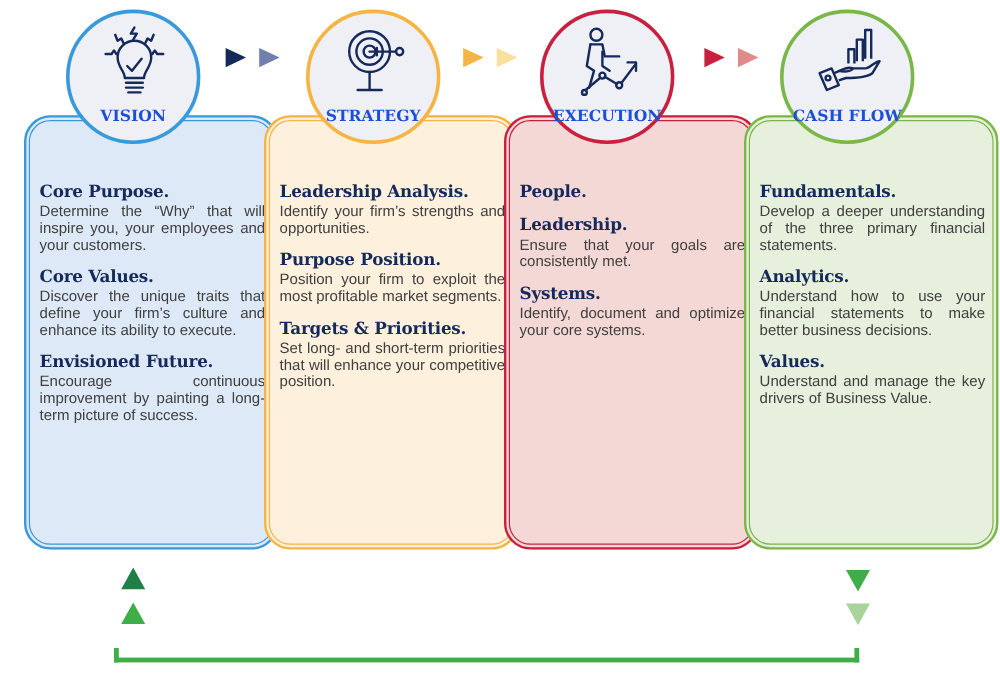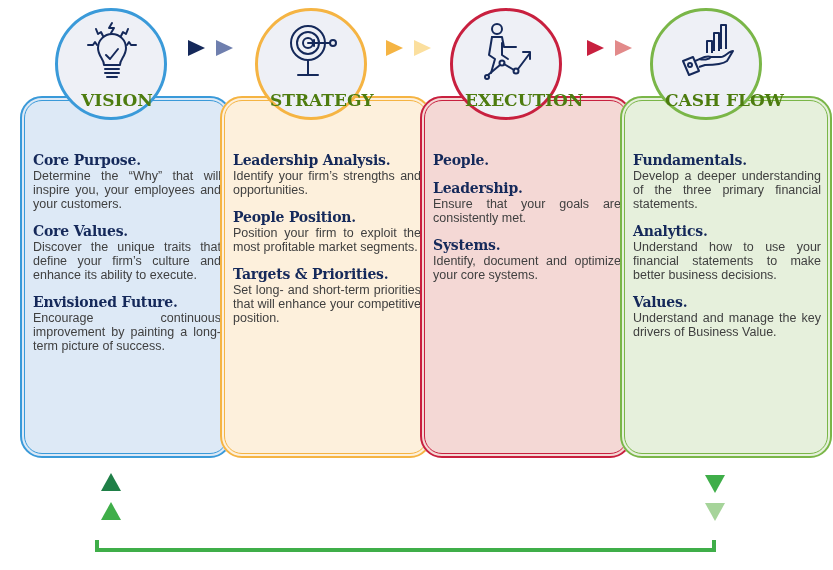--- a/index.html
+++ b/index.html
@@ -6,21 +6,21 @@
   body{width:833px;height:570px;position:relative;overflow:hidden;font-family:"Liberation Sans",sans-serif;}
   .panel{position:absolute;top:96px;width:212px;height:362px;border-radius:22px;box-sizing:border-box;}
   .panel .outer{position:absolute;inset:0;border-radius:22px;border:2px solid;}
   .panel .inner{position:absolute;inset:4px;border-radius:18px;border:1.5px solid;}
   .content{position:absolute;left:13px;right:11px;top:56px;}
   .sec{margin-bottom:12px;}
   .sec h3{margin:0 0 1px 0;font-family:"DejaVu Serif",serif;font-weight:bold;font-size:14px;color:#15295a;letter-spacing:-0.2px;}
   .sec p{margin:0;font-size:12.5px;line-height:14px;color:#404040;text-align:justify;}
   .circle{position:absolute;top:8px;width:112px;height:112px;border-radius:50%;border:3px solid;background:#eef0f6;box-sizing:border-box;}
   .circle svg{position:absolute;left:26px;top:10px;width:56px;height:62px;}
-  .circle .clabel{position:absolute;left:12px;right:0;top:79px;text-align:center;font-family:"DejaVu Serif",serif;font-weight:bold;font-size:17px;color:#4d7c0f;white-space:nowrap;}
+  .circle .clabel{position:absolute;left:0;right:0;top:79px;text-align:center;font-family:"DejaVu Serif",serif;font-weight:bold;font-size:13px;color:#1d4ed8;white-space:nowrap;}
   .arrow{position:absolute;width:0;height:0;border-top:8px solid transparent;border-bottom:8px solid transparent;border-left:17px solid;}
   .tri{position:absolute;width:0;height:0;border-left:10px solid transparent;border-right:10px solid transparent;}
 </style>
 </head>
 <body>
 
 <div class="panel" style="left:20px;background:#dde9f6;">
   <div class="outer" style="border-color:#3a9ad9;"></div>
   <div class="inner" style="border-color:#3a9ad9;"></div>
   <div class="content">
@@ -41,21 +41,21 @@
 
 <div class="panel" style="left:220px;background:#fdf0dc;">
   <div class="outer" style="border-color:#f5b443;"></div>
   <div class="inner" style="border-color:#f5b443;"></div>
   <div class="content">
     <div class="sec">
         <h3>Leadership Analysis.</h3>
         <p>Identify your firm’s strengths and opportunities.</p>
       </div>
     <div class="sec">
-        <h3>People Position.</h3>
+        <h3>Purpose Position.</h3>
         <p>Position your firm to exploit the most profitable market segments.</p>
       </div>
     <div class="sec">
         <h3>Targets &amp; Priorities.</h3>
         <p>Set long- and short-term priorities that will enhance your competitive position.</p>
       </div>
   </div>
 </div>
 
 <div class="panel" style="left:420px;background:#f4d8d5;">

